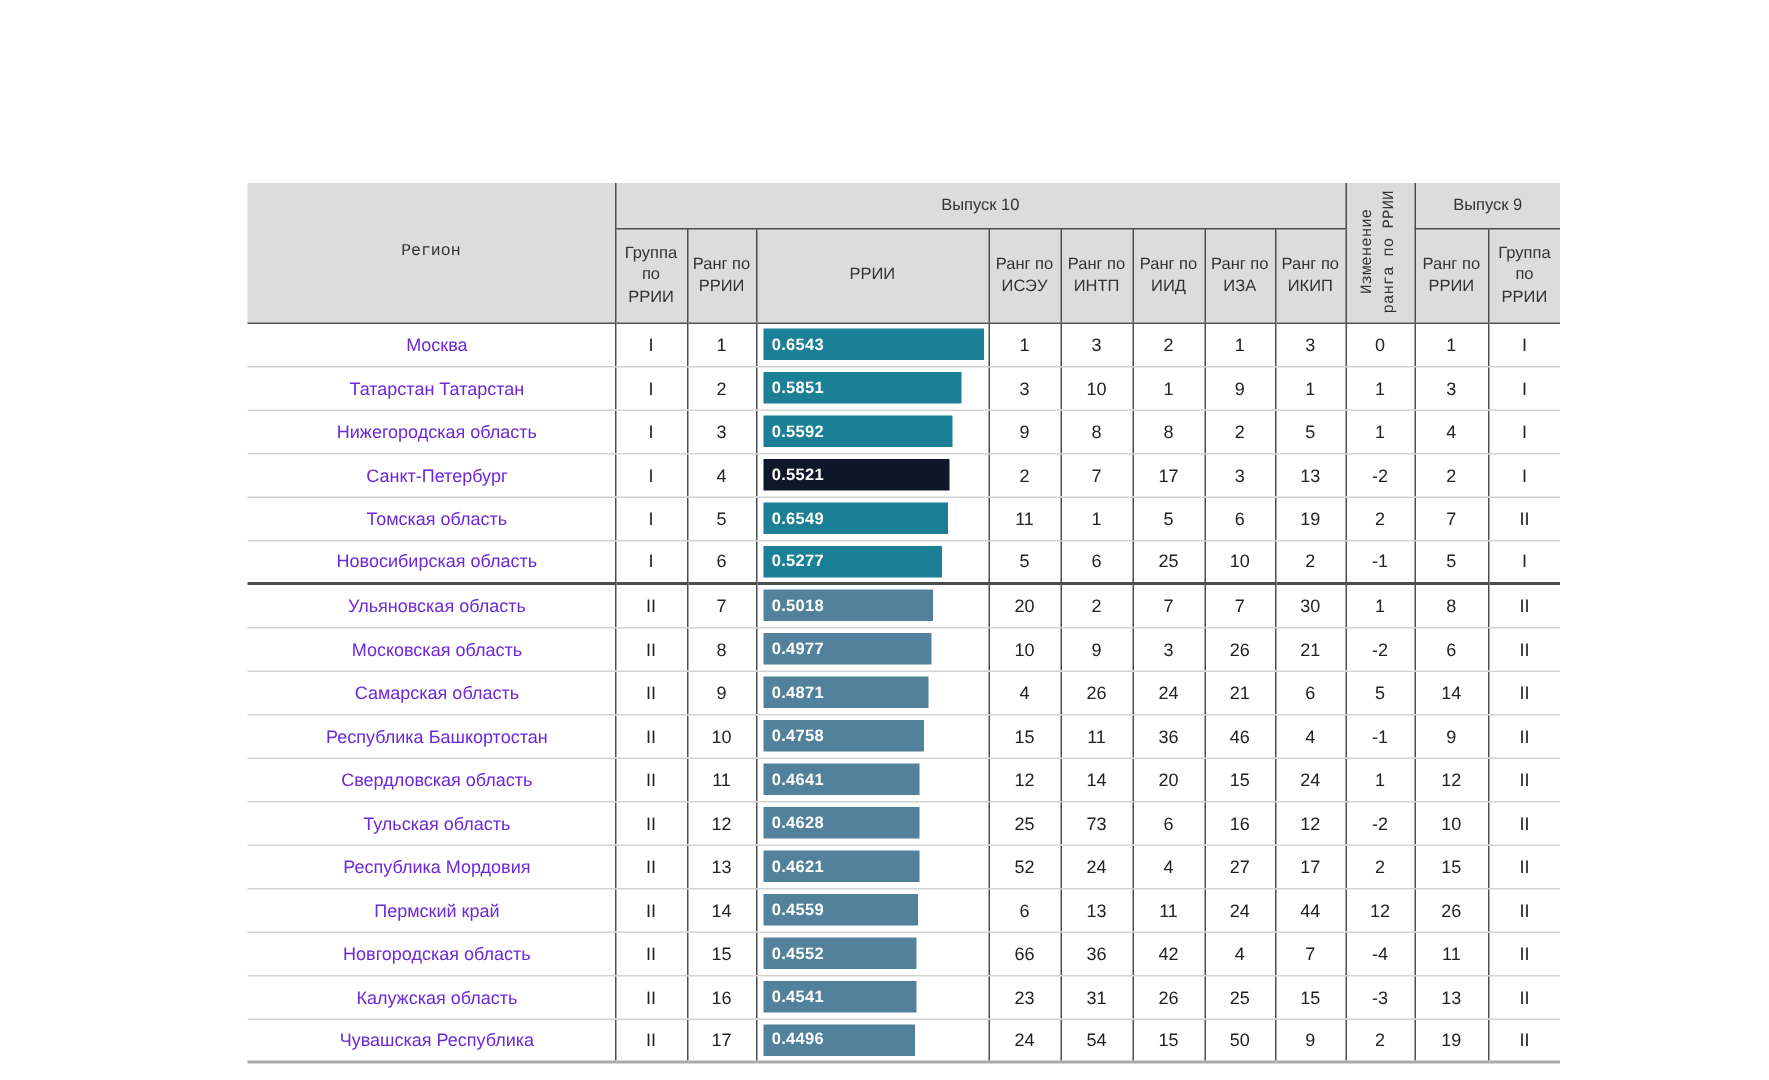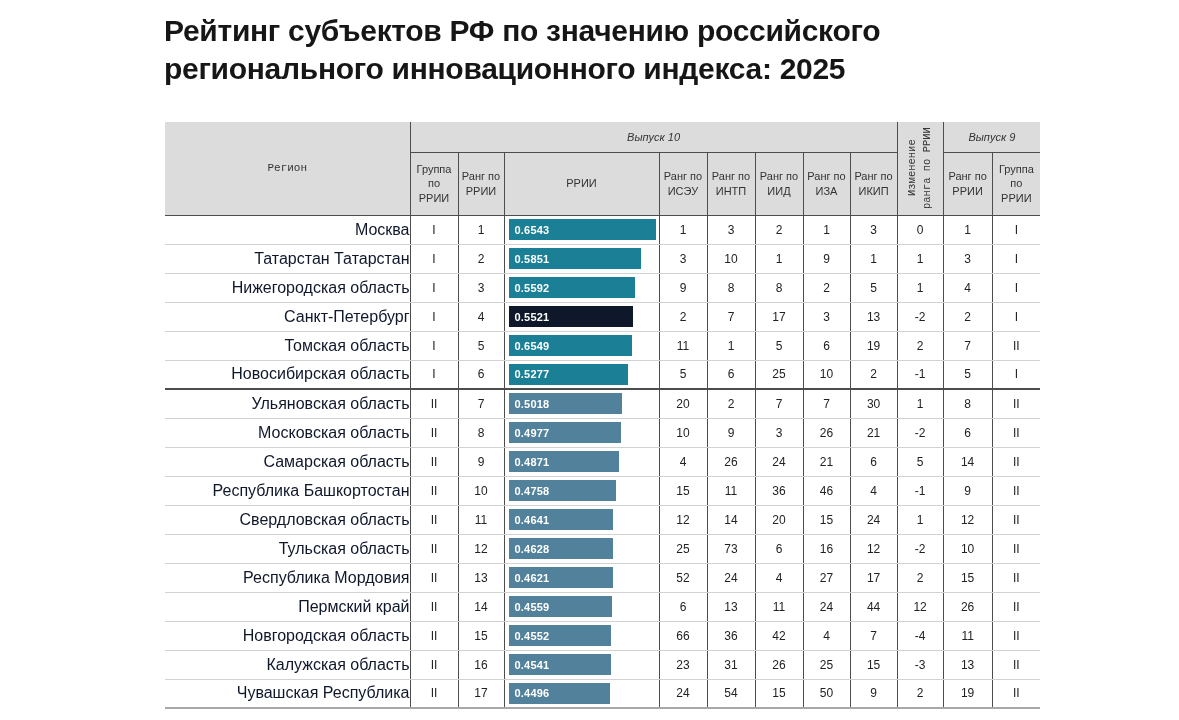--- a/index.html
+++ b/index.html
@@ -33,21 +33,21 @@
   thead th {
     background: #dcdcdc;
     font-size: 11px;
     color: #333333;
     line-height: 1.3;
     vertical-align: middle;
     text-align: center;
   }
   .th-top { height: 30px; }
   .th-issue10, .th-issue9, .th-change { border-left: 1px solid #4d4d4d; }
-  .th-issue10, .th-issue9 { border-bottom: 1px solid #4d4d4d; font-style: italic; }
+  .th-issue10, .th-issue9 { border-bottom: 1px solid #4d4d4d; }
   .th-region, .th-change { border-bottom: 1px solid #4d4d4d; font-family: Liberation Mono, monospace; }
   th.sub {
     border-left: 1px solid #4d4d4d;
     border-bottom: 1px solid #4d4d4d;
     height: 63px;
     padding: 2px 3px;
   }
   .vert {
     writing-mode: vertical-rl;
     transform: rotate(180deg);
@@ -60,24 +60,24 @@
   tbody tr.data { height: 29px; }
   tbody td {
     border-left: 1px solid #4d4d4d;
     border-bottom: 1px solid #d2d2d2;
     font-size: 12px;
     color: #222222;
     vertical-align: middle;
   }
   tbody td.region {
     border-left: none;
-    text-align: right;
+    text-align: center;
     padding-left: 8px;
-    font-size: 16px;
-    color: #0f172a;
+    font-size: 12px;
+    color: #6d28d9;
   }
   tbody td.num { text-align: center; }
   tbody tr.group-break td { border-top: 2px solid #4d4d4d; margin-top: 43px; }
   tbody tr:last-child td { border-bottom: 2px solid #a8a8a8; }
   td.barcell { padding: 0 4px; text-align: right; }
   .bar {
     height: 21px;
     display: flex;
     align-items: center;
   }
@@ -86,21 +86,20 @@
     font-size: 11px;
     font-weight: bold;
     padding-left: 6px;
     letter-spacing: 0.2px;
   }
 </style>
 </head>
 <body>
 
 <div class="page">
-  <h1 class="title">Рейтинг субъектов РФ по значению российского регионального инновационного индекса: 2025</h1>
 
   <div class="table-wrap">
     <table>
       <colgroup>
         <col style="width:245px">
         <col style="width:48px">
         <col style="width:46px">
         <col style="width:155px">
         <col style="width:48px">
         <col style="width:48px">

